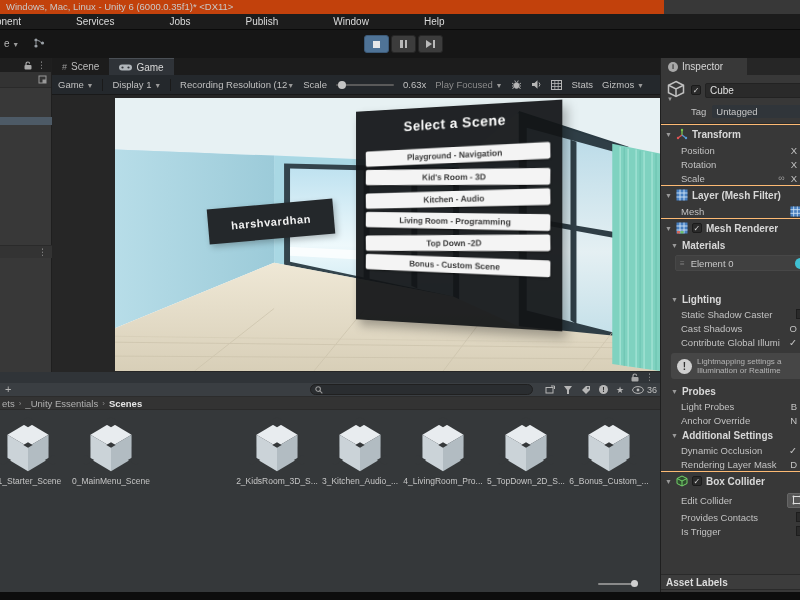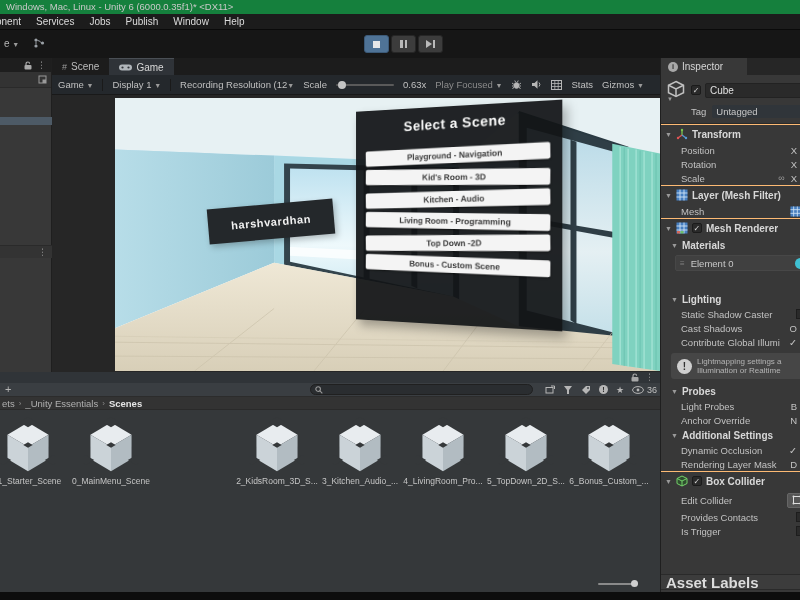--- a/index.html
+++ b/index.html
@@ -1,25 +1,25 @@
 <!DOCTYPE html>
 <html><head>
 <meta charset="utf-8">
 <style>
   * { margin:0; padding:0; box-sizing:border-box; }
   html,body { width:800px; height:600px; overflow:hidden; background:#0d0d0d;
               font-family:"Liberation Sans", sans-serif; }
   #app { position:relative; width:800px; height:600px; background:#383838; }
 
   
-  .titlebar { position:absolute; left:0; top:0; width:800px; height:14px; background:#15803d;
+  .titlebar { position:absolute; left:0; top:0; width:664px; height:14px; background:#c2410c;
               color:#c9c9c9; font-size:9.5px; line-height:14px; padding-left:6px; white-space:nowrap; }
   .menubar { position:absolute; left:0; top:14px; width:800px; height:16px; background:#1c1c1c;
              border-bottom:1px solid #0a0a0a; display:flex; align-items:center; gap:15px; }
-  .menubar span { color:#dcdcdc; font-size:10px; }
+  .menubar span { color:#dcdcdc; font-size:10px;margin-left:40px; }
   .menubar span:first-child { margin-left:-4px; }
   .toolbar { position:absolute; left:0; top:30px; width:800px; height:28px; background:#161616; }
   .tb-left { position:absolute; left:4px; top:7px; display:flex; align-items:center; gap:14px; color:#b6b6b6; font-size:10px; }
   .caret { font-size:7px; color:#9a9a9a; }
   .play-group { position:absolute; left:364px; top:5px; display:flex; gap:2px; }
   .pbtn { width:25px; height:18px; background:#3c3c3c; border:1px solid #262626; border-radius:3px;
           display:flex; align-items:center; justify-content:center; }
   .pbtn.active { background:#4f7396; border-color:#3c5a78; }
   .glyph-stop { width:7px; height:7px; background:#e8e8e8; }
   .glyph-pause { display:flex; gap:2px; }
@@ -131,21 +131,21 @@
   .infobox .bang { position:absolute; left:6px; top:6px; width:15px; height:15px; border-radius:50%; background:#cfcfcf;
                    color:#333; font-weight:bold; font-size:10px; display:flex; align-items:center; justify-content:center; }
   .infobox .ln { font-size:8px; color:#b4b4b4; white-space:nowrap; }
   .edit-row { height:20px; display:flex; align-items:center; padding:0 0 0 20px; }
   .edit-row .lab { flex:1; color:#c2c2c2; font-size:9.5px; }
   .edit-btn { width:20px; height:15px; background:#555; border:1px solid #666; border-radius:2px; margin-right:-7px;
               display:flex; align-items:center; justify-content:center; flex:none; }
   .sliver { width:5px; height:10px; background:#2a2a2a; border:1px solid #1d1d1d; margin-right:-4px; flex:none; }
   .flex-sp { flex:1; }
   .asset-labels { height:16px; background:#3c3c3c; border-top:1px solid #2a2a2a; border-bottom:1px solid #2a2a2a;
-                  display:flex; align-items:center; padding-left:5px; font-size:15px; font-weight:bold; color:#dcdcdc; flex:none; }
+                  display:flex; align-items:center; padding-left:5px; font-size:10px; font-weight:bold; color:#dcdcdc; flex:none; }
   .i-filler { height:10px; background:#383838; flex:none; }
 
   .bottombar { position:absolute; left:0; top:592px; width:800px; height:8px; background:#0d0d0d; }
   .hidden-defs { position:absolute; width:0; height:0; overflow:hidden; }
 </style>
 </head>
 <body>
 
 <div id="app">
 

